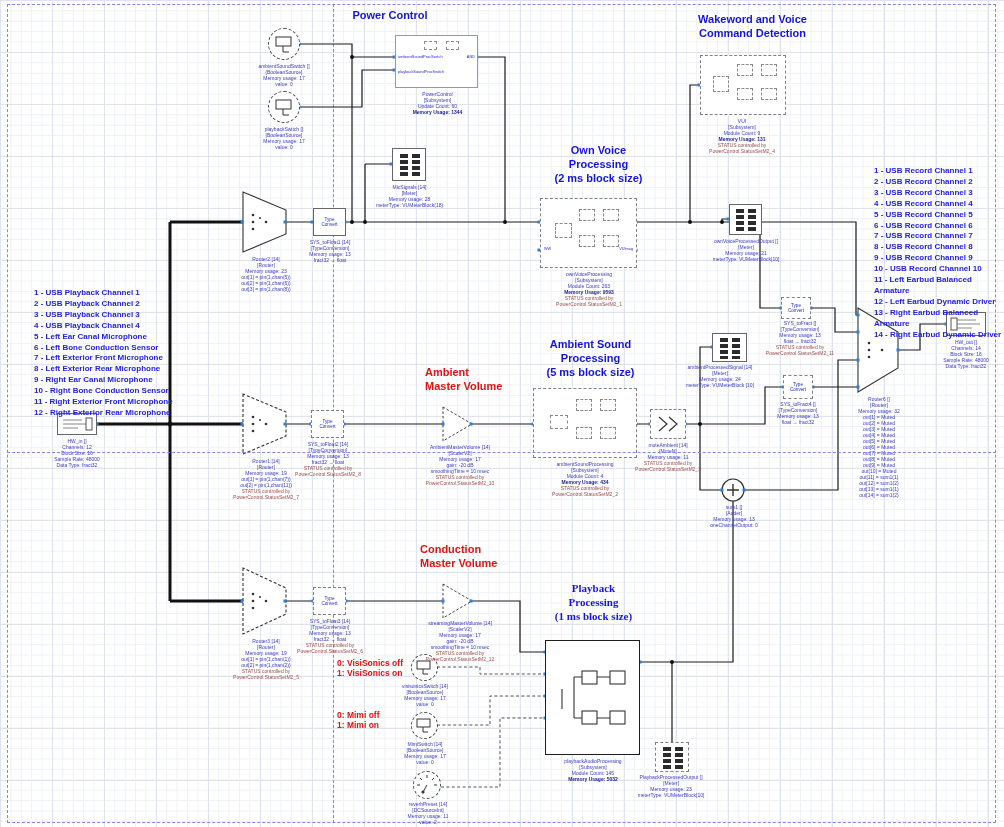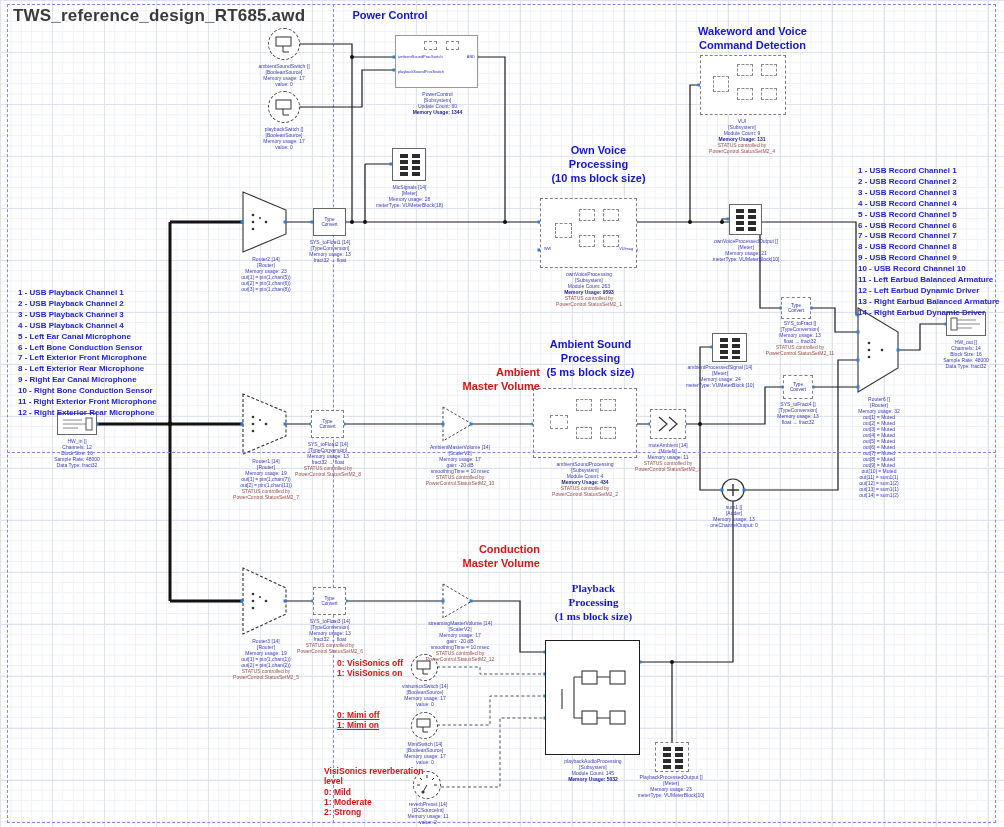--- a/index.html
+++ b/index.html
@@ -21,40 +21,39 @@
   #wires{position:absolute;left:0;top:0;z-index:3;}
   .blk{position:absolute;background:#fff;border:1px solid #666;z-index:4;box-sizing:border-box;}
   .blk.dash{border:1px dashed #808080;}
   .blk.heavy{border:1.4px solid #1d1d1d;}
   .circ{position:absolute;background:#fff;border:1px dashed #4a4a4a;border-radius:50%;z-index:4;box-sizing:border-box;}
   .ib{position:absolute;border:1px dashed #8a8a8a;box-sizing:border-box;}
   .lbl{position:absolute;z-index:5;font-size:5px;line-height:1.2;color:#3b3bc0;text-align:center;}
   .lbl .ln-bold{font-weight:bold;color:#20238f;}
   .lbl .ln-status{color:#9c4f4f;}
   .h{position:absolute;z-index:6;font-size:11px;font-weight:bold;color:#1414dd;text-align:center;white-space:pre-line;line-height:1.25;}
-  .redh{position:absolute;z-index:6;font-size:11px;font-weight:bold;color:#e01212;text-align:right;white-space:pre-line;line-height:1.25;}
+  .redh{position:absolute;z-index:6;font-size:11px;font-weight:bold;color:#e01212;text-align:left;white-space:pre-line;line-height:1.25;}
   .redn{position:absolute;z-index:6;font-size:8.5px;font-weight:bold;color:#e01212;text-align:left;white-space:pre-line;line-height:1.22;}
-  .list{position:absolute;z-index:6;font-size:8px;font-weight:bold;color:#2222dd;white-space:pre-line;line-height:10.9px;}
+  .list{position:absolute;z-index:6;font-size:8px;font-weight:bold;color:#2222dd;white-space:pre-line;line-height:10.9px;padding-left:16px;}
   .title{position:absolute;left:13px;top:6px;z-index:7;font-size:17px;font-weight:bold;color:#3a3a3a;letter-spacing:.2px;}
   .tctext{position:absolute;inset:0;display:flex;align-items:center;justify-content:center;
     font-size:4.6px;color:#2a2ac0;text-align:center;white-space:pre-line;line-height:1.2;}
   .pcline{position:absolute;font-size:3.9px;color:#2a2ac0;white-space:nowrap;}
   .porttxt{position:absolute;font-size:3.8px;color:#2a2ac0;}
   svg.glyph{position:absolute;left:0;top:0;}
 </style>
 </head>
 <body>
 
 <div id="canvas">
 
   <div class="guide frame" style="left:7px;top:4px;width:987px;height:817px;"></div>
   <div class="guide v" style="left:333px;top:4px;height:819px;"></div>
   <div class="guide h" style="left:7px;top:452px;width:989px;"></div>
 
-  <div class="title">TWS_reference_design_RT685.awd</div>
 
   <svg id="wires" width="1004" height="827">
 
     <path d="M97,424 H170 M170,222 V601 M170,222 H243 M170,424 H243 M170,601 H243" stroke="#111" stroke-width="3" fill="none"></path>
 
     <path d="M300,44 H352 V57 H395 M300,107 H362 V70 H395 M478,57 H505 V222 M352,57 V222 M365,164 V222 M365,164 H392" stroke="#1a1a1a" stroke-width="1.2" fill="none"></path>
 
     <path d="M286,222 H313 M346,222 H540 M637,222 H856 V315 H858 M690,222 V85 H700 M722,222 V219 H729 M760,222 V308 H781 M811,308 H835 V332 H858" stroke="#1a1a1a" stroke-width="1.2" fill="none"></path>
 
     <path d="M286,424 H311 M344,424 H443 M472,424 H533 M637,424 H650 M686,424 H765 V387 H783 M813,387 H858 M700,424 V347 H712 M700,424 V490 H722 M744,490 H838 V360 H858" stroke="#1a1a1a" stroke-width="1.2" fill="none"></path>
@@ -343,45 +342,40 @@
           <rect x="19" y="10" width="8" height="4"></rect>
           <rect x="7" y="16" width="8" height="4"></rect>
           <rect x="19" y="16" width="8" height="4"></rect>
           <rect x="7" y="22" width="8" height="4"></rect>
           <rect x="19" y="22" width="8" height="4"></rect>
         </g>
     </svg>
   </div>
 
   <div class="h" style="left:330px;top:9px;width:120px;">Power Control</div>
-  <div class="h" style="left:680px;top:13px;width:145px;margin-top:12px;">Wakeword and Voice
+  <div class="h" style="left:680px;top:13px;width:145px;">Wakeword and Voice
 Command Detection</div>
   <div class="h" style="left:541px;top:144px;width:115px;">Own Voice
 Processing
-(10 ms block size)</div>
+(2 ms block size)</div>
   <div class="h" style="left:533px;top:338px;width:115px;">Ambient Sound
 Processing
 (5 ms block size)</div>
   <div class="h" style="left:536px;top:582px;width:115px;font-family:Liberation Serif, serif;">Playback
 Processing
 (1 ms block size)</div>
 
   <div class="redh" style="left:425px;top:366px;width:115px;">Ambient
 Master Volume</div>
   <div class="redh" style="left:420px;top:543px;width:120px;">Conduction
 Master Volume</div>
   <div class="redn" style="left:337px;top:658px;">0: VisiSonics off
 1: VisiSonics on</div>
-  <div class="redn" style="left:337px;top:710px;text-decoration:underline;">0: Mimi off
+  <div class="redn" style="left:337px;top:710px;">0: Mimi off
 1: Mimi on</div>
-  <div class="redn" style="left:324px;top:766px;">VisiSonics reverberation
-level
-0: Mild
-1: Moderate
-2: Strong</div>
 
   <div class="list" style="left:18px;top:288px;"><div>1 - USB Playback Channel 1</div><div>2 - USB Playback Channel 2</div><div>3 - USB Playback Channel 3</div><div>4 - USB Playback Channel 4</div><div>5 - Left Ear Canal Microphone</div><div>6 - Left Bone Conduction Sensor</div><div>7 - Left Exterior Front Microphone</div><div>8 - Left Exterior Rear Microphone</div><div>9 - Right Ear Canal Microphone</div><div>10 - Right Bone Conduction Sensor</div><div>11 - Right Exterior Front Microphone</div><div>12 - Right Exterior Rear Microphone</div></div>
   <div class="list" style="left:858px;top:166px;"><div>1 - USB Record Channel 1</div><div>2 - USB Record Channel 2</div><div>3 - USB Record Channel 3</div><div>4 - USB Record Channel 4</div><div>5 - USB Record Channel 5</div><div>6 - USB Record Channel 6</div><div>7 - USB Record Channel 7</div><div>8 - USB Record Channel 8</div><div>9 - USB Record Channel 9</div><div>10 - USB Record Channel 10</div><div>11 - Left Earbud Balanced Armature</div><div>12 - Left Earbud Dynamic Driver</div><div>13 - Right Earbud Balanced Armature</div><div>14 - Right Earbud Dynamic Driver</div></div>
 
   <div class="lbl" style="left:234px;top:63px;width:100px;">
       <div>ambientSoundSwitch []</div>
       <div>[BooleanSource]</div>
       <div>Memory usage: 17</div>
       <div>value: 0</div>
     </div>

